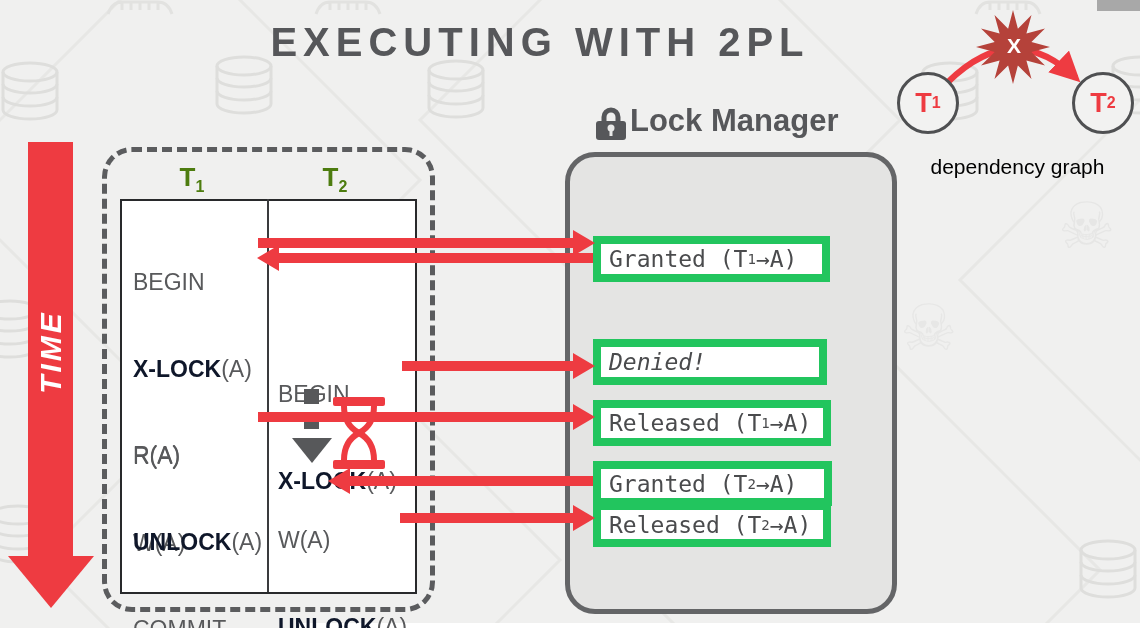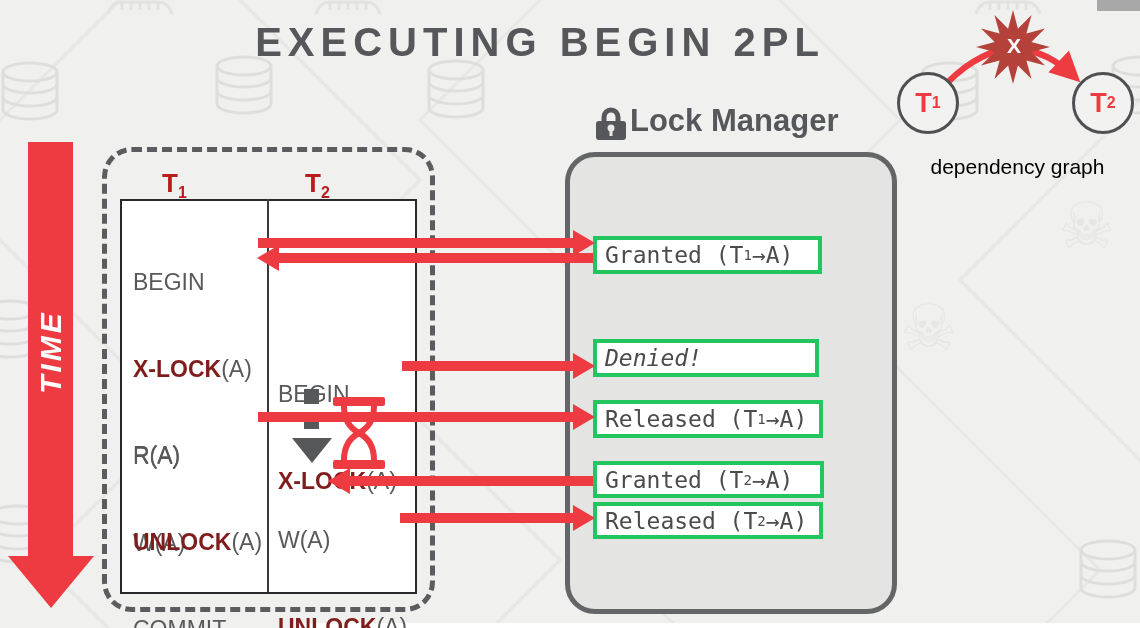--- a/index.html
+++ b/index.html
@@ -24,34 +24,34 @@
   .time-head{left:8px;top:556px;width:0;height:0;border-left:43px solid transparent;
     border-right:43px solid transparent;border-top:52px solid #ee3b41;}
   .time-label{left:-4px;top:335px;width:110px;text-align:center;transform:rotate(-90deg);
     color:#fff;font-size:30px;font-style:italic;font-weight:bold;letter-spacing:3px;}
 
   
   .sched-title{left:118px;top:108px;width:300px;text-align:center;font-size:31px;font-weight:bold;color:#56575a;}
   .sched-dashed{left:102px;top:147px;width:323px;height:455px;border:5px dashed #5b5c5e;border-radius:30px;}
   .sched-table{left:120px;top:199px;width:293px;height:391px;background:#fff;border:2px solid #28292b;}
   .sched-divider{left:267px;top:199px;width:2px;height:393px;background:#3a3b3d;}
-  .col-head{font-size:26px;font-weight:bold;color:#b91c1c;top:168px;width:60px;}
+  .col-head{font-size:26px;font-weight:bold;color:#4d7c0f;top:162px;width:60px;text-align:center;}
   .col-head sub{font-size:16px;}
   .code{font-size:23px;line-height:29px;color:#58595b;white-space:pre;}
-  .code .red{color:#7f1d1d;font-weight:bold;}
+  .code .red{color:#0f172a;font-weight:bold;}
 
   
   .wait-sq{width:15px;height:15px;background:#57585a;}
   .wait-tri{width:0;height:0;border-left:20px solid transparent;border-right:20px solid transparent;
     border-top:25px solid #57585a;}
 
   
   .lm-title{left:630px;top:103px;font-size:31px;font-weight:bold;color:#56575a;text-align:center;}
   .lm-panel{left:565px;top:152px;width:322px;height:452px;background:#e4e4e3;border:5px solid #646567;border-radius:30px;}
-  .msg-box{background:#fff;border:4px solid #22c55e;color:#4a4b4d;font-size:23px;
+  .msg-box{background:#fff;border:8px solid #22c55e;color:#4a4b4d;font-size:23px;
     font-family:"DejaVu Sans Mono",monospace;padding-left:8px;display:flex;align-items:center;}
   .msg-box sub{font-size:14px;}
   .msg-italic{font-style:italic;}
 
   
   .shaft{height:10px;background:#ee3b41;}
   .head-r{width:0;height:0;border-top:13px solid transparent;border-bottom:13px solid transparent;
     border-left:22px solid #ee3b41;}
   .head-l{width:0;height:0;border-top:13px solid transparent;border-bottom:13px solid transparent;
     border-right:22px solid #ee3b41;}
@@ -98,21 +98,21 @@
     <use href="#bridge" x="108" y="0"></use>
     <use href="#bridge" x="316" y="0"></use>
     <use href="#bridge" x="976" y="0"></use>
     <text x="1058" y="248" font-size="64" fill="rgba(80,80,80,0.06)" font-family="DejaVu Sans">☠</text>
     <text x="900" y="350" font-size="64" fill="rgba(80,80,80,0.05)" font-family="DejaVu Sans">☠</text>
   </svg>
 
   <div class="abs corner-tab"></div>
   <div class="abs bottom-strip"></div>
 
-  <div class="abs slide-title">EXECUTING BEGIN 2PL</div>
+  <div class="abs slide-title">EXECUTING WITH 2PL</div>
 
   <div class="abs time-shaft"></div>
   <div class="abs time-head"></div>
   <div class="abs time-label">TIME</div>
 
   <div class="abs sched-dashed"></div>
   <div class="abs sched-table"></div>
   <div class="abs sched-divider"></div>
 
   <div class="abs col-head" style="left:162px;">

